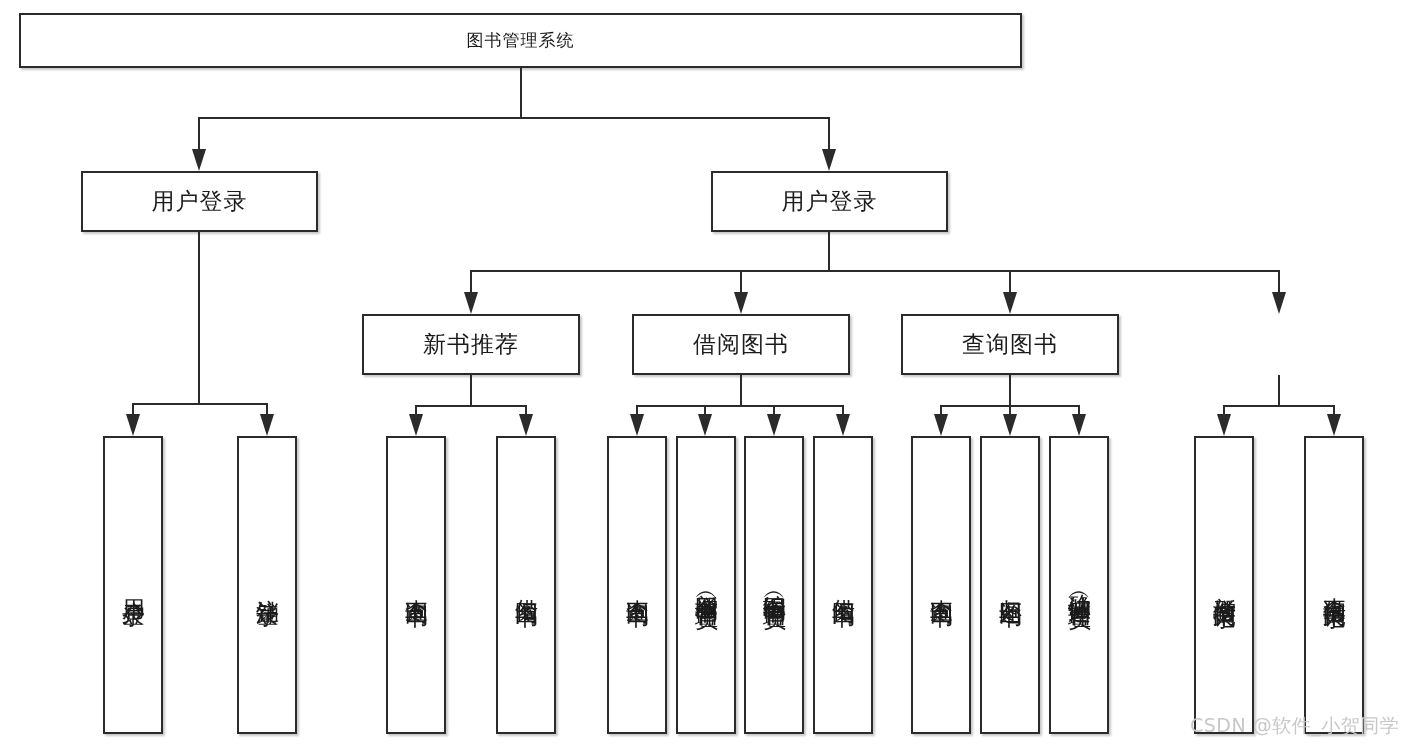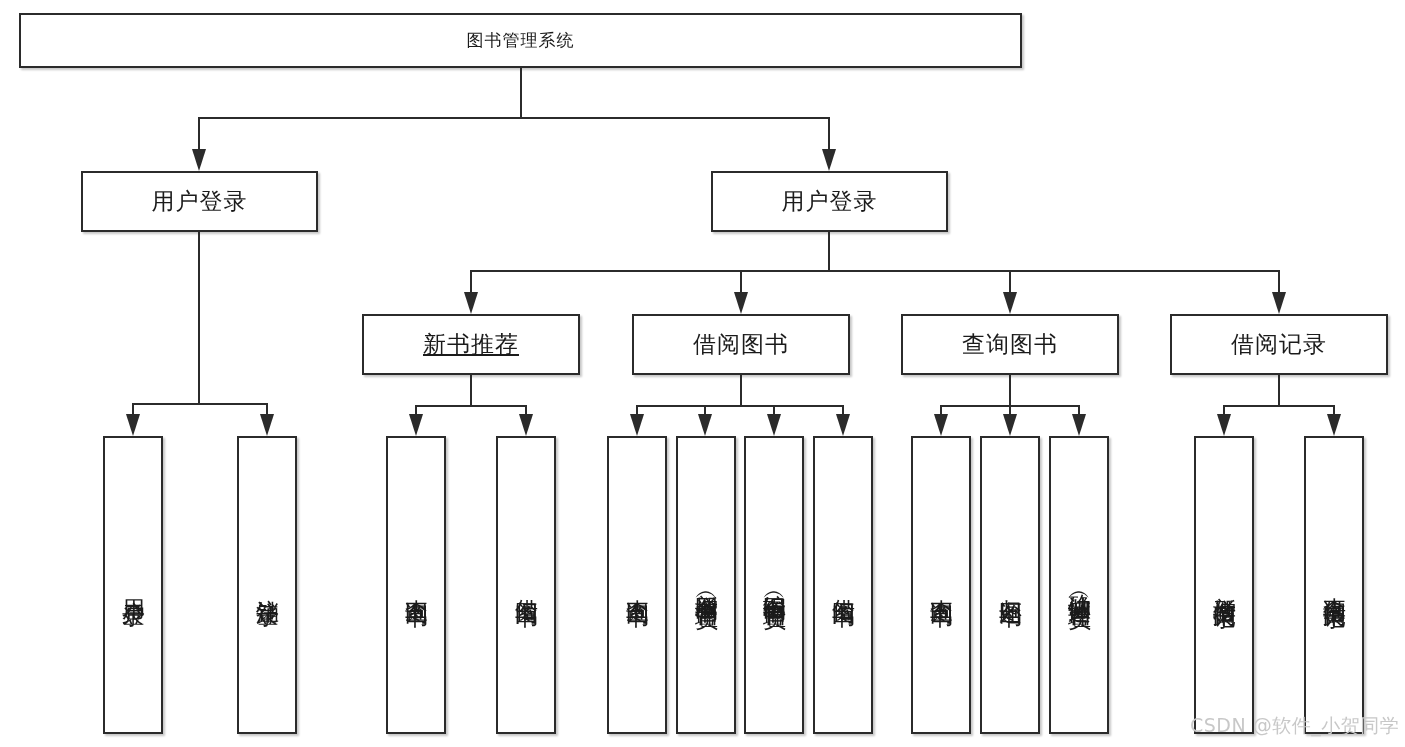--- a/index.html
+++ b/index.html
@@ -103,31 +103,28 @@
   <div class="edge h" style="left:470px; top:270px; width:809px;"></div>
   <div class="edge v" style="left:470px; top:270px; height:22px;"></div>
   <div class="arrow" style="left:464px; top:292px;"></div>
   <div class="edge v" style="left:740px; top:270px; height:22px;"></div>
   <div class="arrow" style="left:734px; top:292px;"></div>
   <div class="edge v" style="left:1009px; top:270px; height:22px;"></div>
   <div class="arrow" style="left:1003px; top:292px;"></div>
   <div class="edge v" style="left:1278px; top:270px; height:22px;"></div>
   <div class="arrow" style="left:1272px; top:292px;"></div>
 
-  <div class="node horiz" style="left:362px; top:314px; width:218px; height:61px;text-decoration:underline;">
+  <div class="node horiz" style="left:362px; top:314px; width:218px; height:61px;">
     <span>新书推荐</span>
   </div>
   <div class="node horiz" style="left:632px; top:314px; width:218px; height:61px;">
     <span>借阅图书</span>
   </div>
   <div class="node horiz" style="left:901px; top:314px; width:218px; height:61px;">
     <span>查询图书</span>
-  </div>
-  <div class="node horiz" style="left:1170px; top:314px; width:218px; height:61px;">
-    <span>借阅记录</span>
   </div>
 
   <div class="edge v" style="left:470px; top:375px; height:31px;"></div>
   <div class="edge h" style="left:415px; top:405px; width:112px;"></div>
   <div class="edge v" style="left:415px; top:405px; height:9px;"></div>
   <div class="arrow" style="left:409px; top:414px;"></div>
   <div class="edge v" style="left:525px; top:405px; height:9px;"></div>
   <div class="arrow" style="left:519px; top:414px;"></div>
 
   <div class="edge v" style="left:740px; top:375px; height:31px;"></div>

